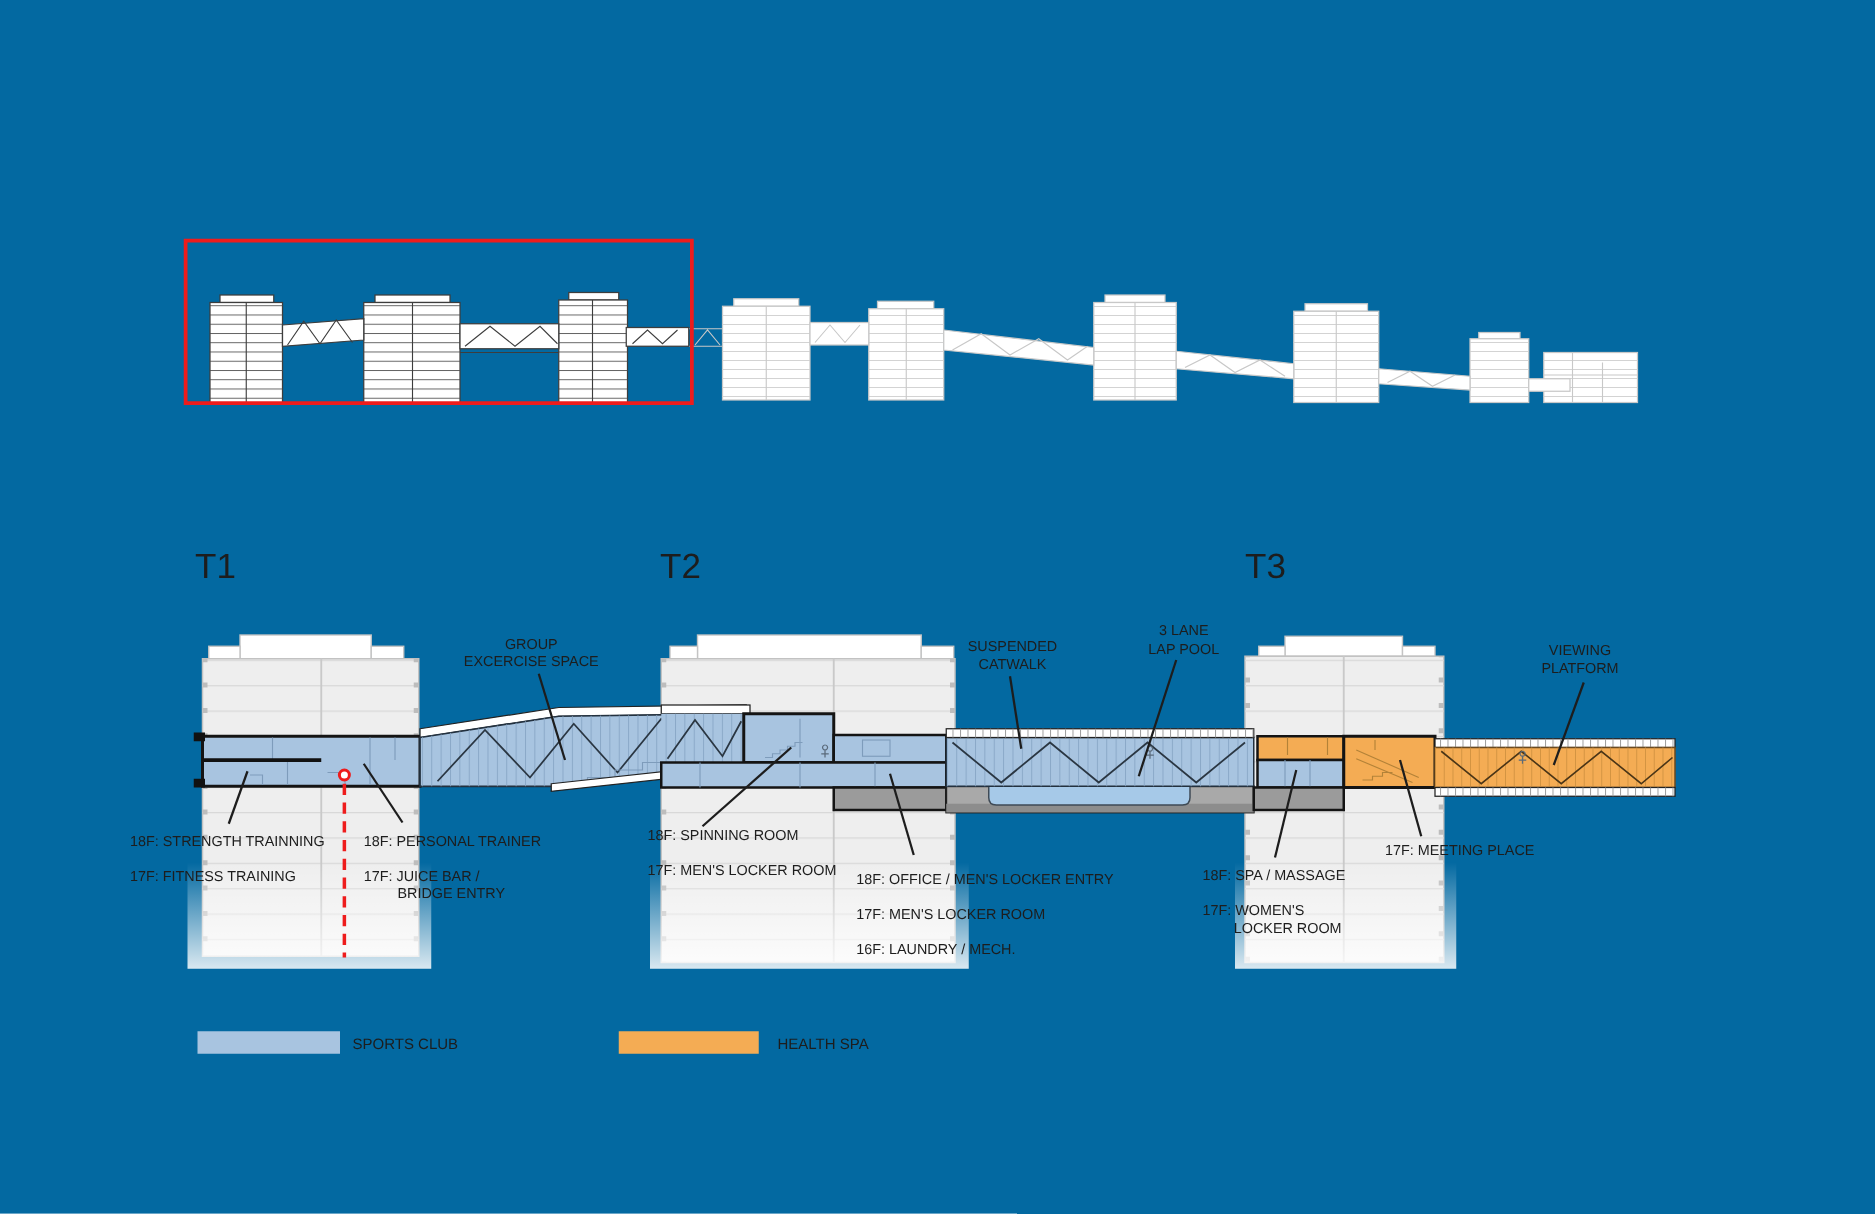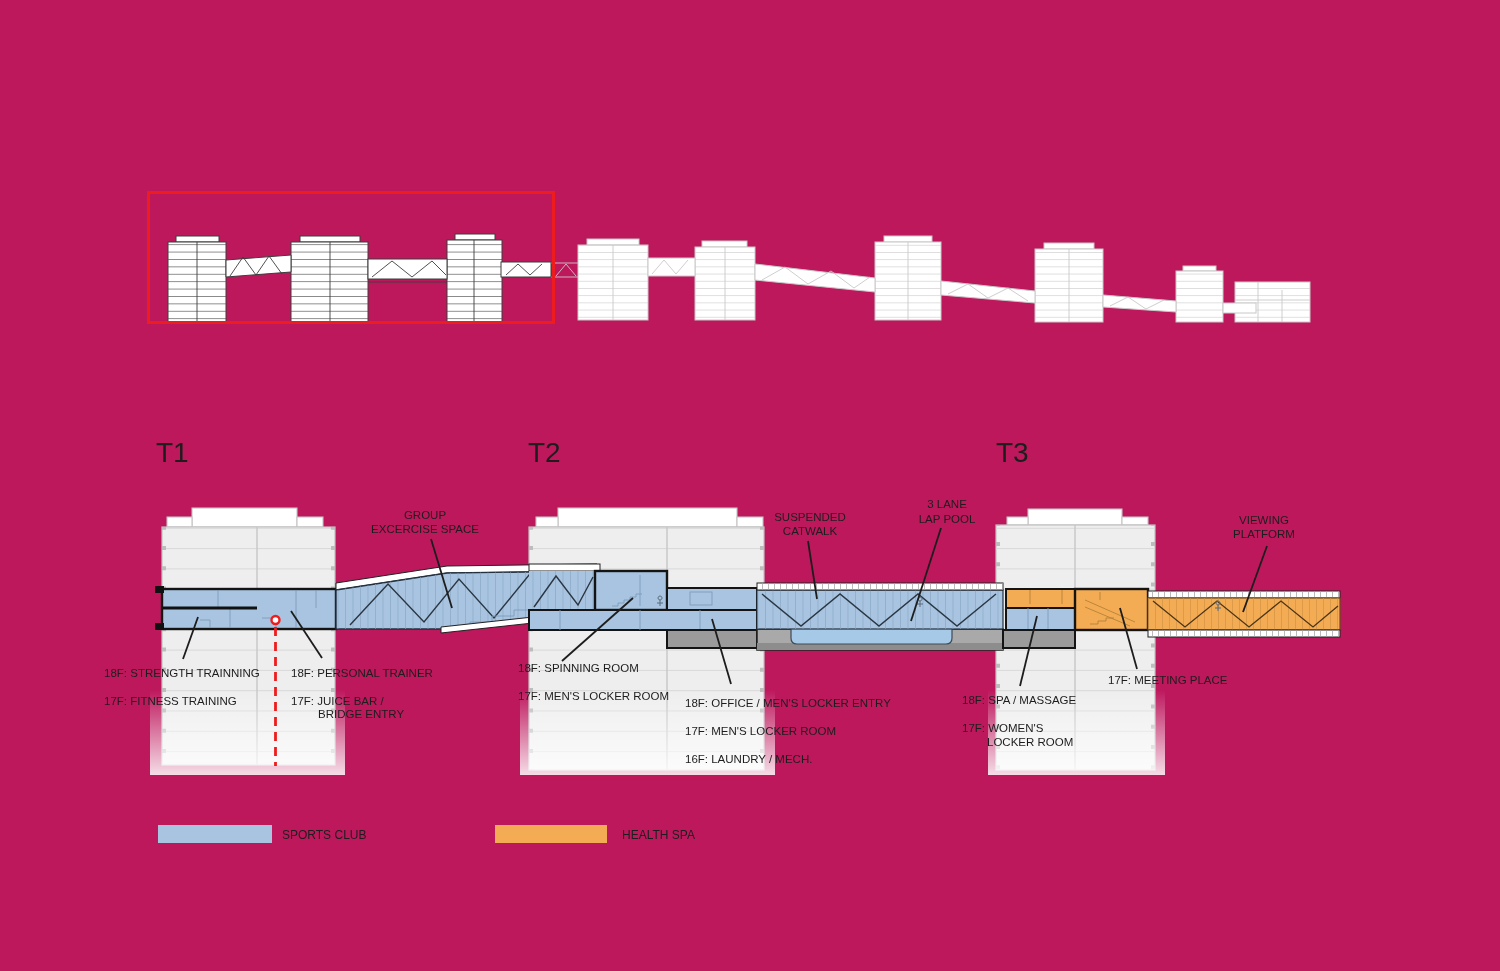--- a/index.html
+++ b/index.html
@@ -1,16 +1,16 @@
 <!DOCTYPE html>
 <html><head>
 <meta charset="utf-8">
 <style>
   html,body{margin:0;padding:0;background:#ffffff;}
-  #stage{position:relative;width:1500px;height:971px;background:#be185d;overflow:hidden;}
+  #stage{position:relative;width:1500px;height:971px;background:#0369a1;overflow:hidden;}
   svg{position:absolute;left:0;top:0;}
   text{font-family:"Liberation Sans", sans-serif;fill:#1d1d1d;}
   .lblS{font-size:11.5px;}
   .lblM{font-size:12px;}
   .lblT{font-size:28px;}
   .ctr{text-anchor:middle;}
   .ldr{stroke:#1d1d1d;stroke-width:1.8;fill:none;}
   .blue{fill:#a8c4e0;}
   .pool{fill:#a6c9e8;}
   .orange{fill:#f4ac54;}

